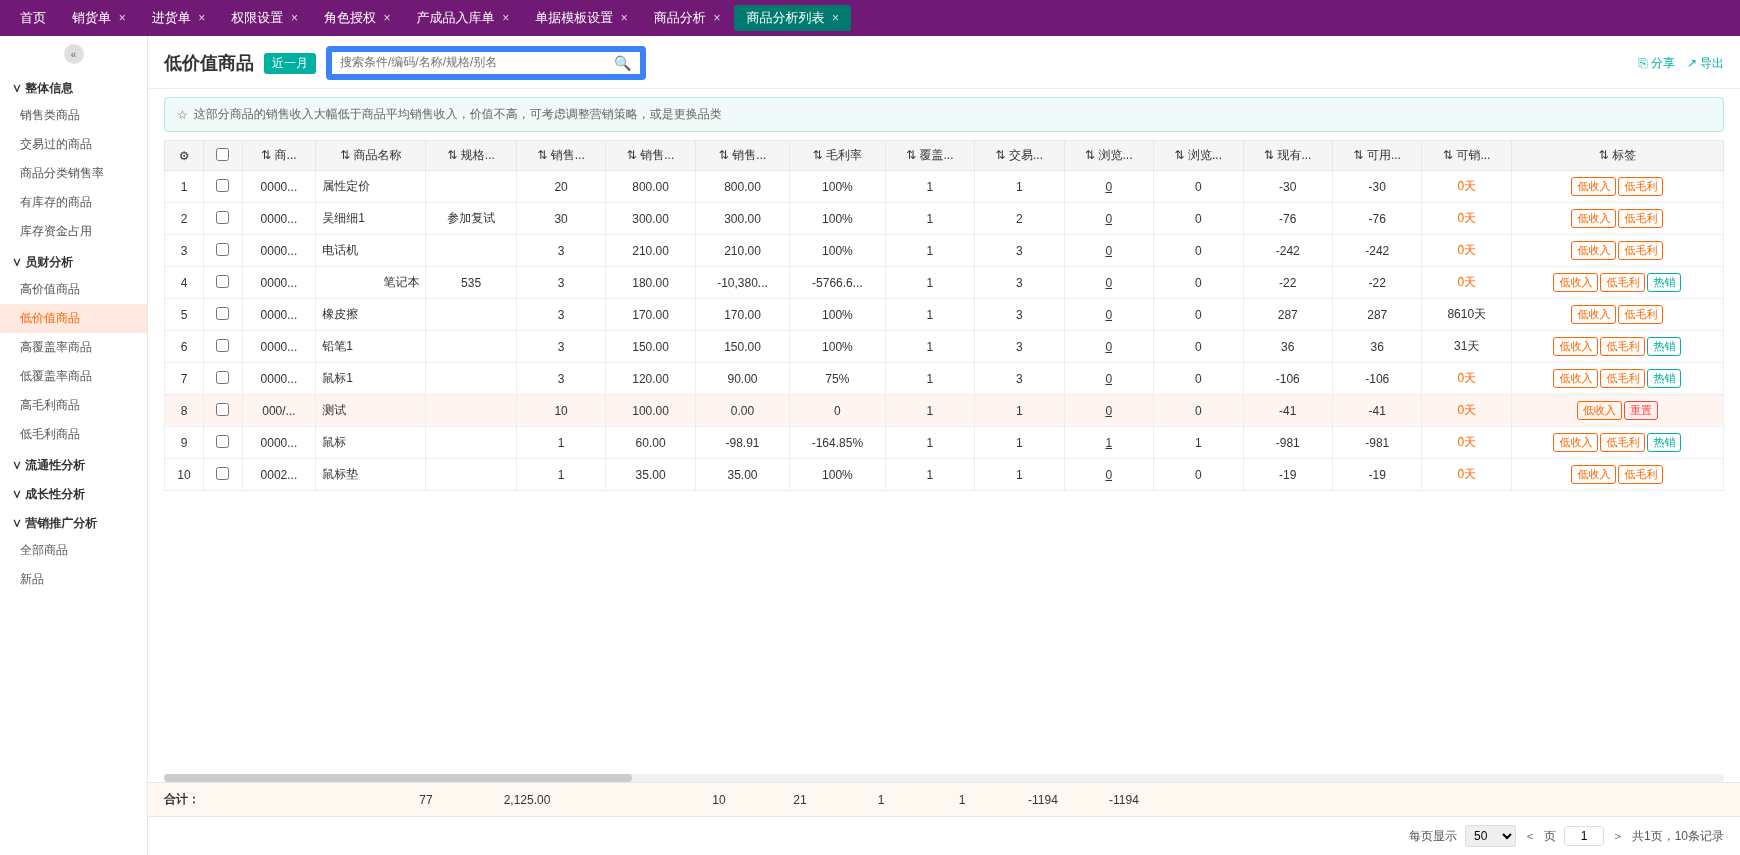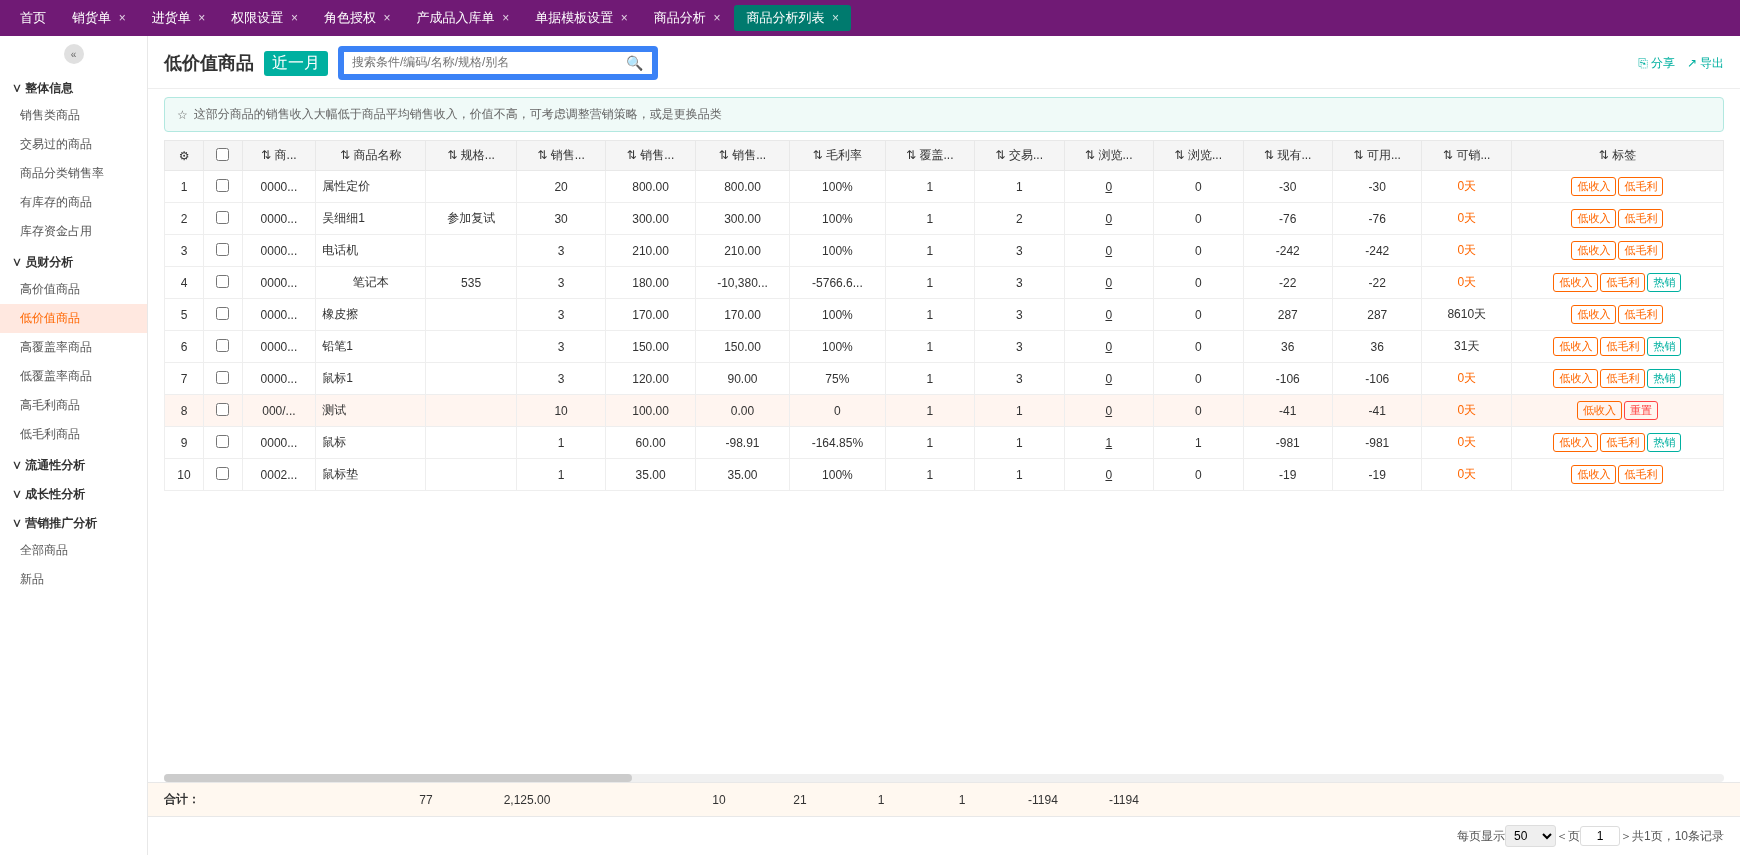--- a/index.html
+++ b/index.html
@@ -77,21 +77,21 @@
     .page-title {
       font-size: 18px;
       font-weight: bold;
       color: #333;
     }
     .period-badge {
       background: #00b0a0;
       color: #fff;
       padding: 2px 8px;
       border-radius: 3px;
-      font-size: 16px;
+      font-size: 12px;
     }
     .search-box {
       display: flex;
       align-items: flex-start;
       border: 6px solid #3b82f6;
       border-radius: 4px;
       padding: 3px 8px;
       gap: 4px;
       flex: 1;
       max-width: 320px;
@@ -199,21 +199,21 @@
       padding: 0 6px;
     }
 
     
     .pagination-bar {
       display: flex;
       align-items: center;
       justify-content: flex-end;
       padding: 8px 16px;
       border-top: 1px solid #e8e8e8;
-      gap: 0;
+      gap: 8px;
       font-size: 12px;
       color: #555;
     }
     .pagination-input {
       width: 40px;
       border: 1px solid #ddd;
       border-radius: 3px;
       text-align: center;
       padding: 2px 4px;
     }
@@ -400,21 +400,21 @@
       <td>0</td>
       <td>-242</td>
       <td>-242</td>
       <td class="days-orange">0天</td>
       <td><span class="tag tag-orange">低收入</span><span class="tag tag-orange">低毛利</span></td>
     </tr>
             <tr>
       <td>4</td>
       <td><input type="checkbox" style=""></td>
       <td>0000...</td>
-      <td style="text-align:center">笔记本</td>
+      <td style="text-align:right">笔记本</td>
       <td>535</td>
       <td>3</td>
       <td>180.00</td>
       <td>-10,380...</td>
       <td>-5766.6...</td>
       <td>1</td>
       <td>3</td>
       <td><span class="underline-link">0</span></td>
       <td>0</td>
       <td>-22</td>

